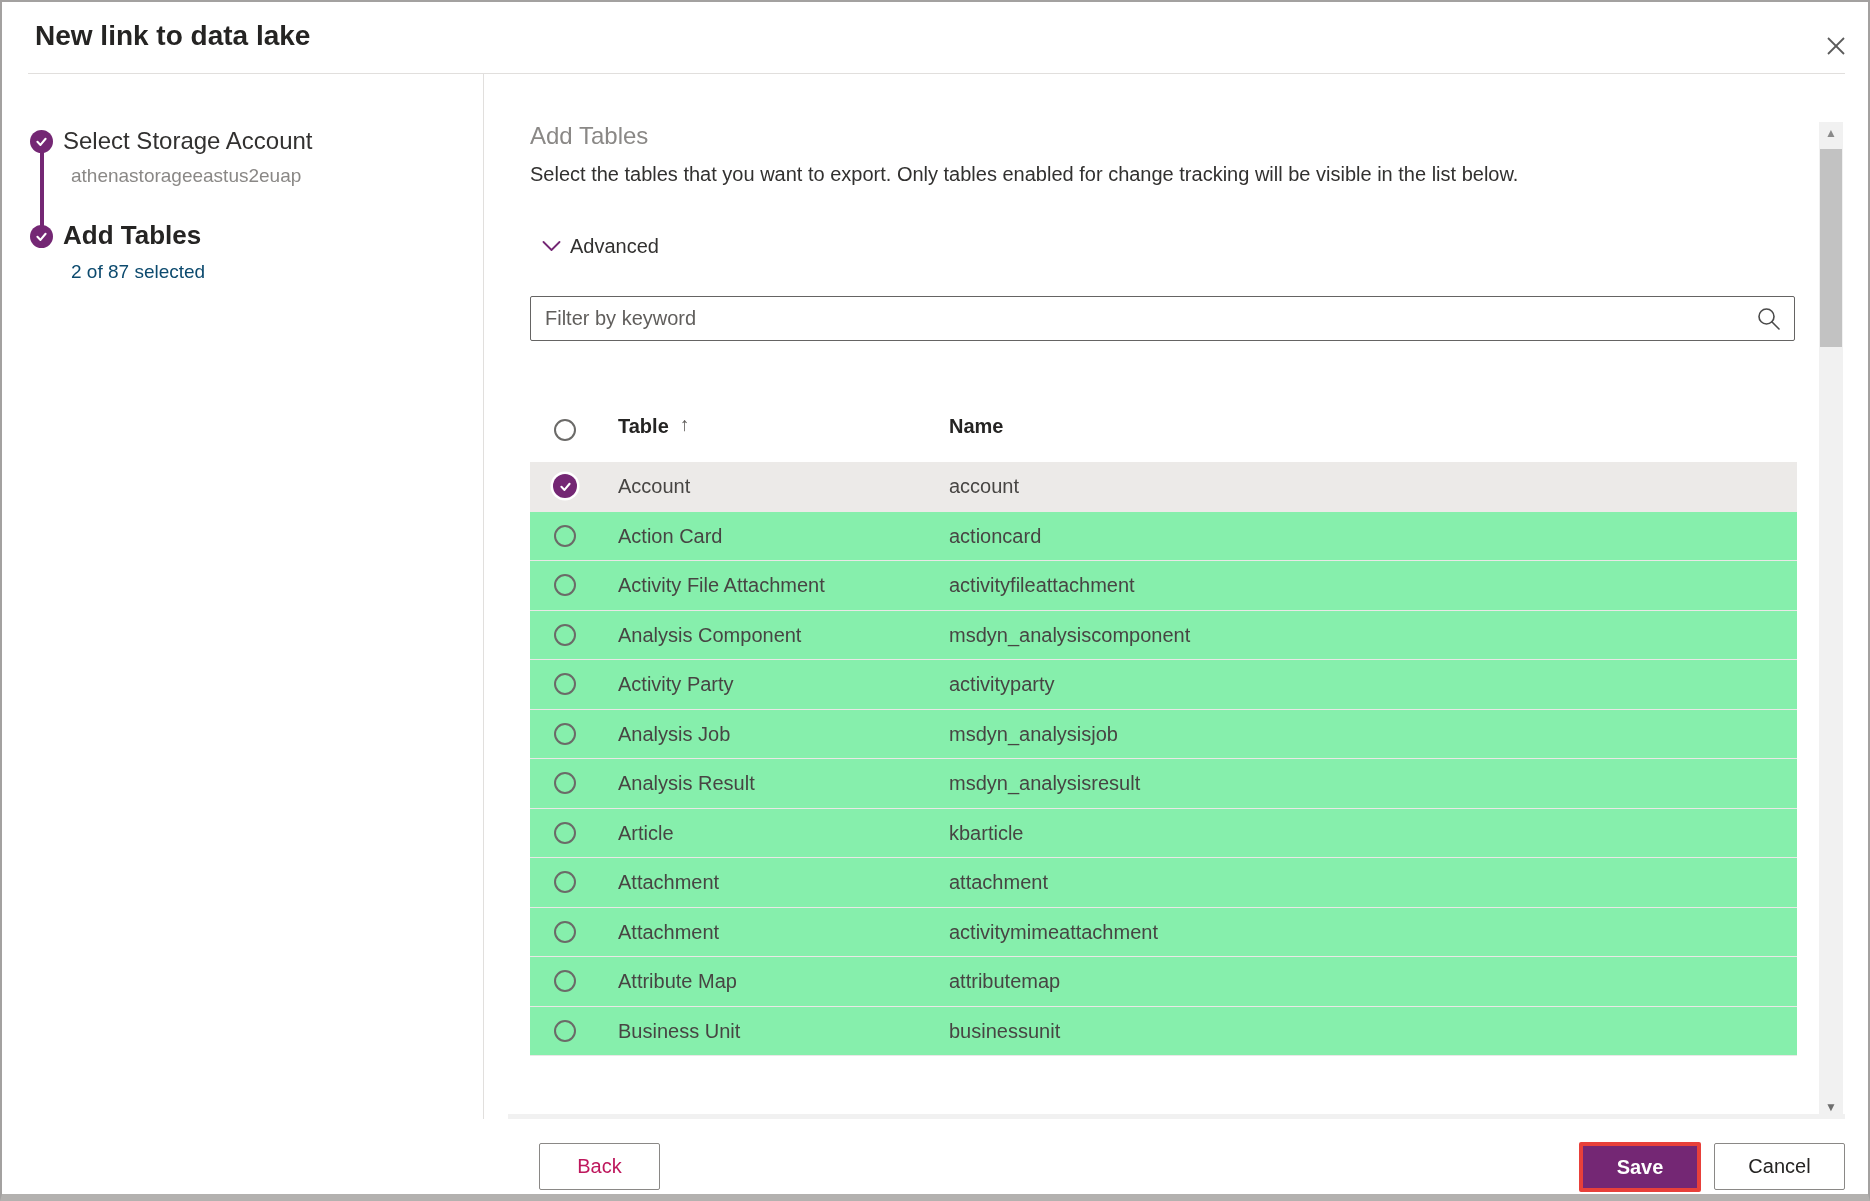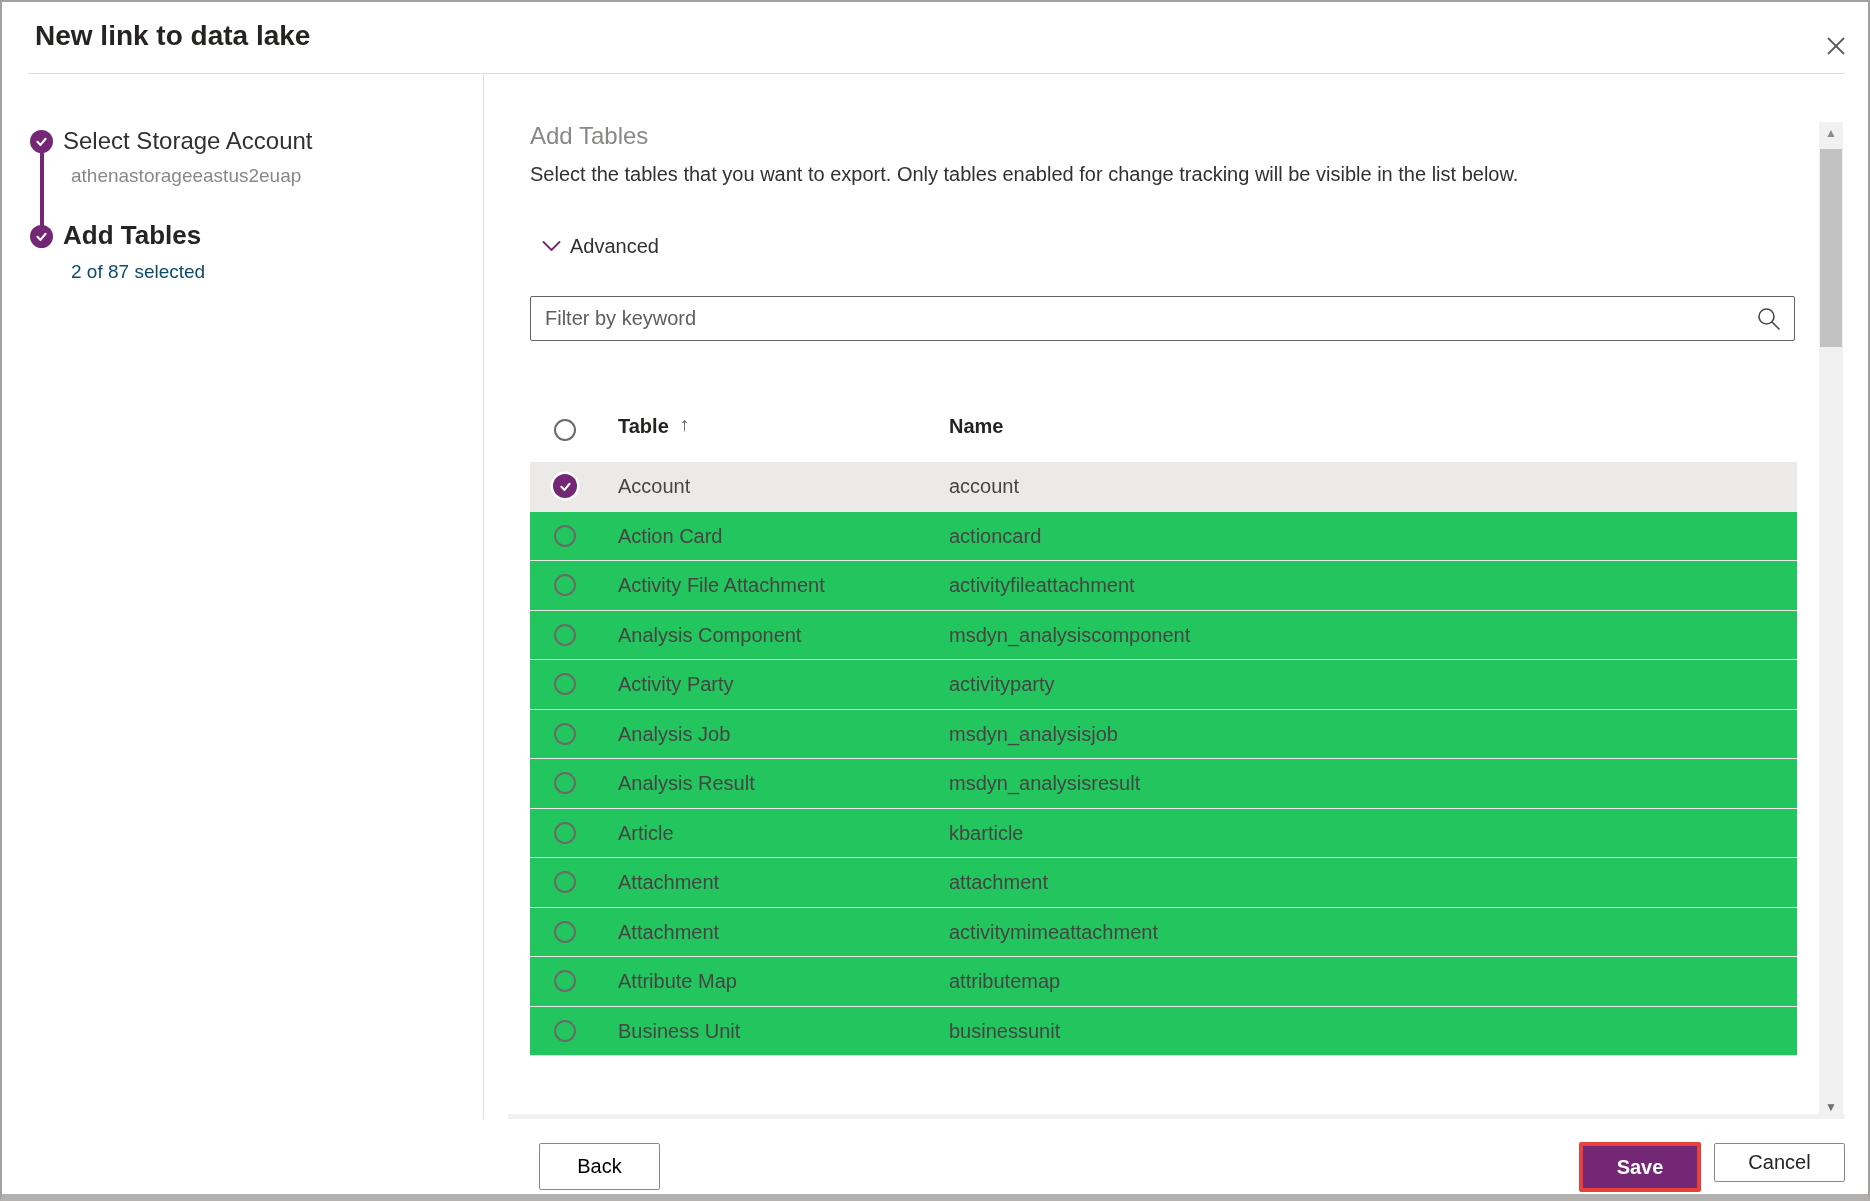--- a/index.html
+++ b/index.html
@@ -36,43 +36,43 @@
     font-size:20px;color:#323130;padding:0 0 0 14px;background:transparent;}
   .filter-input::placeholder{color:#605e5c;opacity:1;}
   .search-icon{width:26px;height:26px;margin-right:12px;cursor:pointer;flex:none;}
   
   .tbl-header{position:absolute;left:528px;top:404px;width:1267px;height:45px;}
   .hdr-cb{position:absolute;left:24px;top:10px;}
   .hdr-table{position:absolute;left:88px;top:9px;font-size:20px;font-weight:700;color:#252423;cursor:pointer;}
   .hdr-sort{position:absolute;left:150px;top:8px;font-size:19px;color:#605e5c;}
   .hdr-name{position:absolute;left:419px;top:9px;font-size:20px;font-weight:700;color:#252423;cursor:pointer;}
   .rows{position:absolute;left:528px;top:460px;width:1267px;}
-  .row{position:relative;height:49.5px;border-bottom:1px solid #e9e8e6;background:#22c55e;cursor:pointer;}
+  .row{position:relative;height:49.5px;border-bottom:1px solid #e9e8e6;background:#86efac;cursor:pointer;}
   .row.selected{background:#eceae8;border-bottom:1px solid #eceae8;}
   .cb{position:absolute;left:24px;top:13px;width:22px;height:22px;border-radius:50%;
     border:2px solid #6b6a68;background:transparent;display:flex;align-items:center;justify-content:center;}
   .cb svg{display:none;}
   .row.selected .cb{border:none;background:#742774;width:24px;height:24px;top:12px;left:23px;
     box-shadow:0 0 0 2.5px #fff;}
   .row.selected .cb svg{display:block;}
   .cell-table{position:absolute;left:88px;top:13px;font-size:20px;color:#474543;}
   .cell-name{position:absolute;left:419px;top:13px;font-size:20px;color:#474543;}
   
   .scrollbar{position:absolute;left:1817px;top:120px;width:24px;height:997px;background:#f1f1f1;}
   .sb-up{position:absolute;top:4px;left:0;width:24px;text-align:center;font-size:12px;color:#8a8a8a;cursor:pointer;}
   .sb-thumb{position:absolute;left:1px;top:27px;width:22px;height:198px;background:#c2c2c2;cursor:pointer;}
   .sb-down{position:absolute;bottom:5px;left:0;width:24px;text-align:center;font-size:12px;color:#6e6e6e;cursor:pointer;}
   .h-scrollbar{position:absolute;left:506px;top:1112px;width:1337px;height:5px;background:#f1f1f1;}
   
   .btn{position:absolute;display:flex;align-items:center;justify-content:center;
     font-family:"Liberation Sans",sans-serif;font-size:20px;border-radius:2px;cursor:pointer;}
-  .btn-back{left:537px;top:1141px;width:121px;height:47px;background:#fff;border:1px solid #8a8886;color:#000000;}
+  .btn-back{left:537px;top:1141px;width:121px;height:47px;background:#fff;border:1px solid #8a8886;color:#be185d;}
   .btn-save{left:1577px;top:1140px;width:122px;height:50px;background:#742774;border:4px solid #e8403a;
     color:#fff;font-weight:700;}
-  .btn-cancel{left:1712px;top:1141px;width:131px;height:39px;background:#fff;border:1px solid #8a8886;color:#252423;}
+  .btn-cancel{left:1712px;top:1141px;width:131px;height:47px;background:#fff;border:1px solid #8a8886;color:#252423;}
 </style>
 </head>
 <body>
 
 <div class="dialog">
 
   <div class="title">New link to data lake</div>
   <div class="close-btn">
     <svg width="28" height="28" viewBox="0 0 28 28">
       <line x1="6" y1="6" x2="22" y2="22" stroke="#5a5a5a" stroke-width="1.8"></line>

